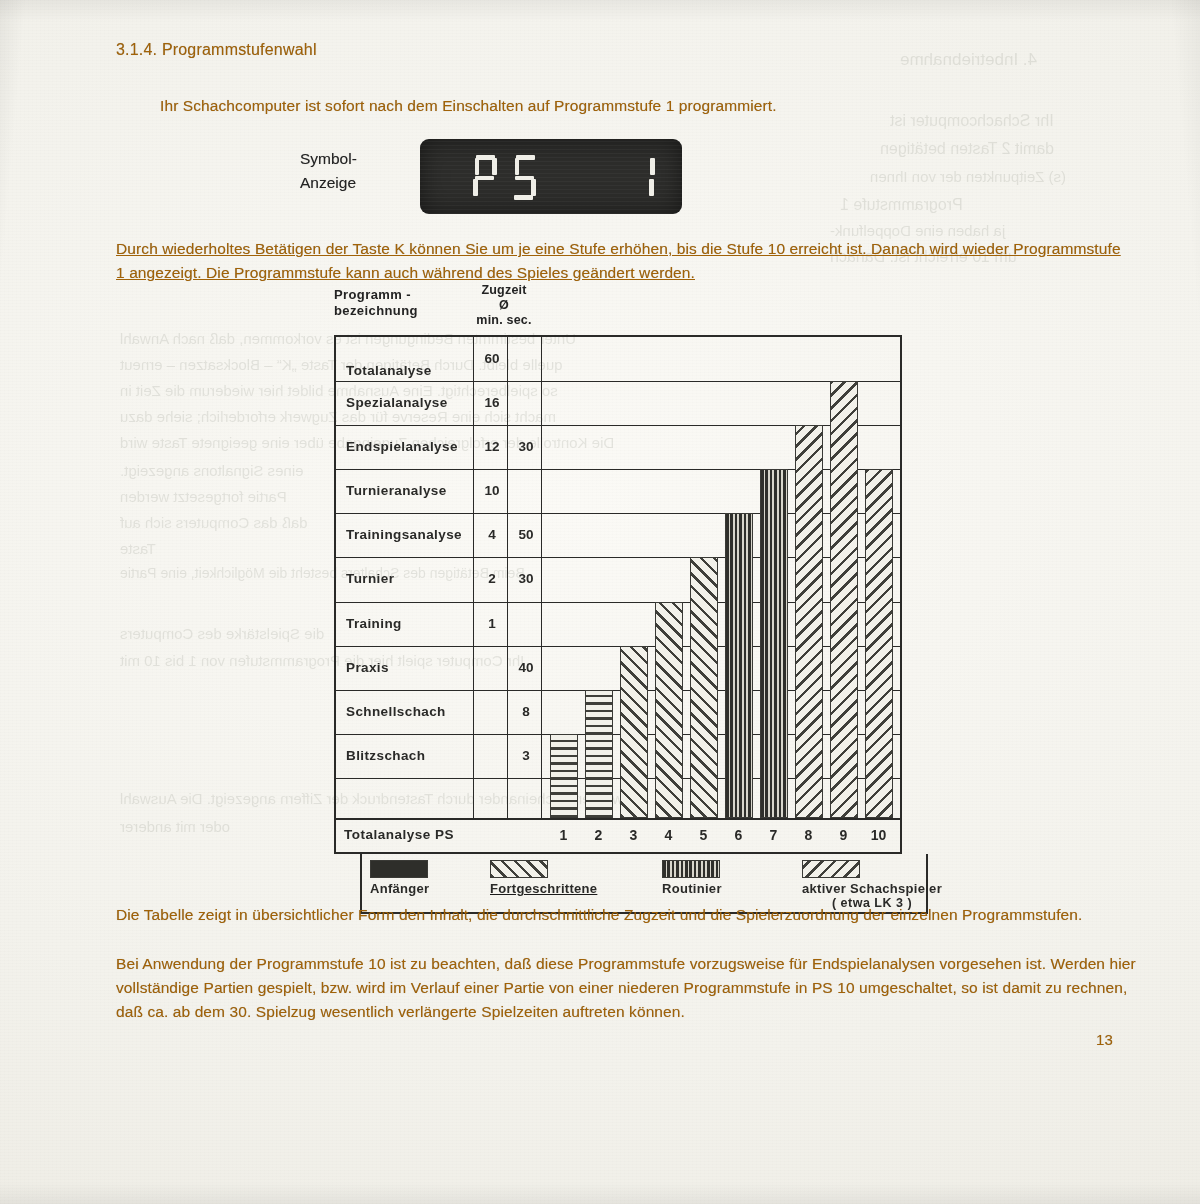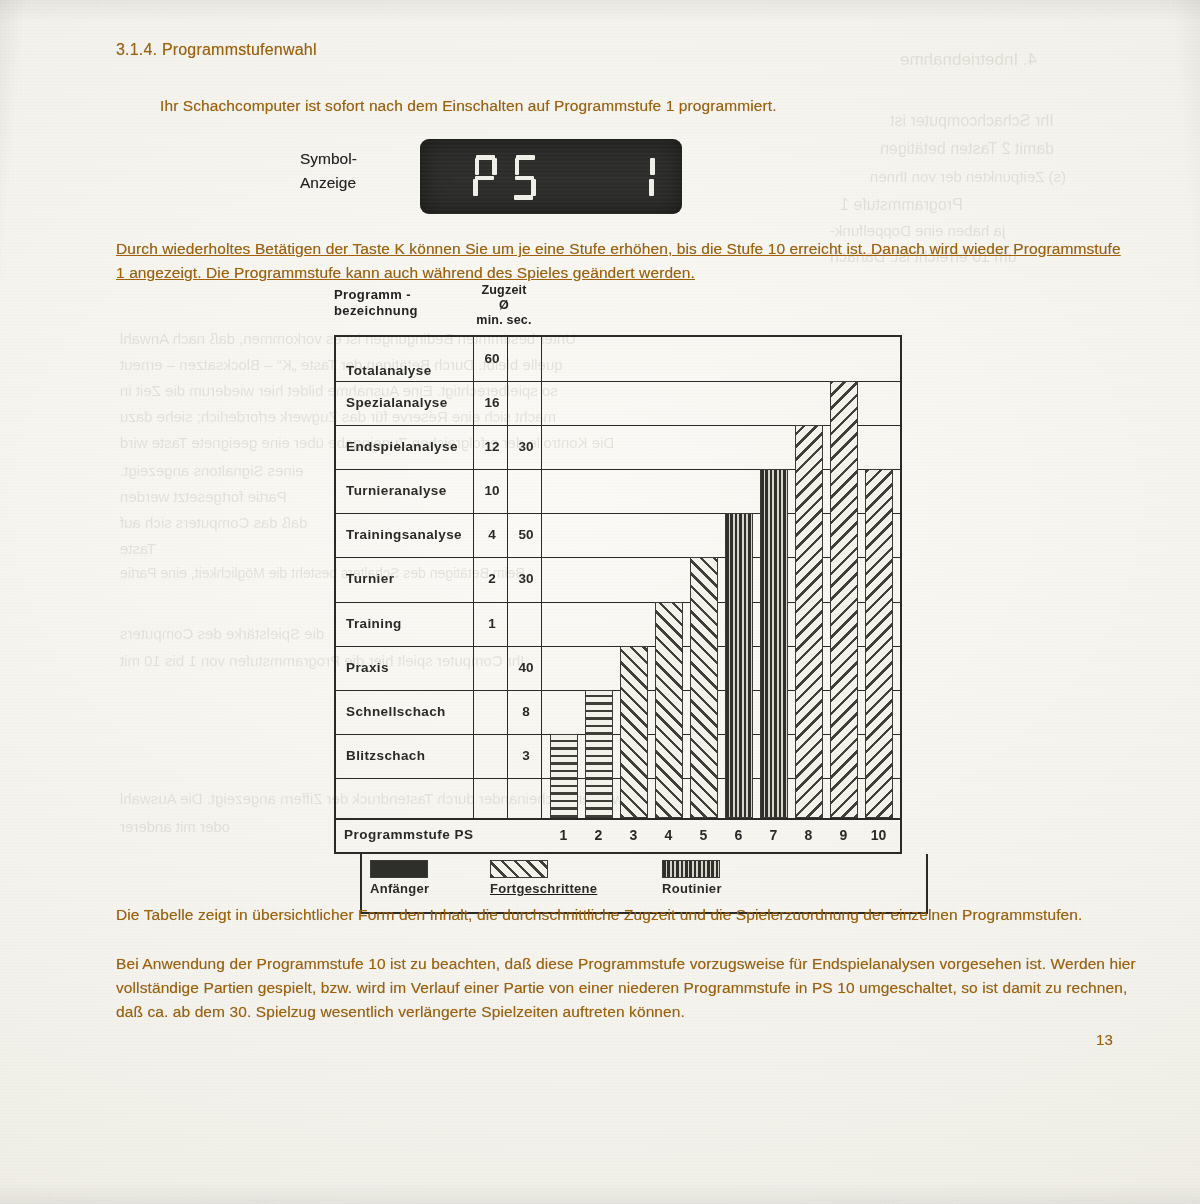--- a/index.html
+++ b/index.html
@@ -331,21 +331,21 @@
           <div class="bar pat-f" title="PS 5 – Turnier – 2:30" style="left: 353.5px; top: 220.455px; width: 28px; bottom: 0px;"></div>
           <div class="bar pat-v" title="PS 6 – Trainingsanalyse – 4:50" style="left: 388.5px; top: 176.364px; width: 28px; bottom: 0px;"></div>
           <div class="bar pat-v" title="PS 7 – Turnieranalyse – 10:00" style="left: 423.5px; top: 132.273px; width: 28px; bottom: 0px;"></div>
           <div class="bar pat-b" title="PS 8 – Endspielanalyse – 12:30" style="left: 458.5px; top: 88.1818px; width: 28px; bottom: 0px;"></div>
           <div class="bar pat-b" title="PS 9 – Spezialanalyse – 16:00" style="left: 493.5px; top: 44.0909px; width: 28px; bottom: 0px;"></div>
           <div class="bar pat-b" title="PS 10 – Turnieranalyse – 10:00" style="left: 528.5px; top: 132.273px; width: 28px; bottom: 0px;"></div>
         </div>
     </div>
 
     <div id="axis">
-      <div id="axis-title">Programmstufe PS</div>
+      <div id="axis-title">Totalanalyse PS</div>
       <div id="ticks">
           <div class="tick" style="left: 214.5px;">1</div>
           <div class="tick" style="left: 249.5px;">2</div>
           <div class="tick" style="left: 284.5px;">3</div>
           <div class="tick" style="left: 319.5px;">4</div>
           <div class="tick" style="left: 354.5px;">5</div>
           <div class="tick" style="left: 389.5px;">6</div>
           <div class="tick" style="left: 424.5px;">7</div>
           <div class="tick" style="left: 459.5px;">8</div>
           <div class="tick" style="left: 494.5px;">9</div>
@@ -359,20 +359,25 @@
           <div class="leg-label">Anfänger</div>
         </div>
         <div class="leg" style="left: 128px; text-decoration: underline;">
           <div class="leg-swatch pat-f"></div>
           <div class="leg-label">Fortgeschrittene</div>
         </div>
         <div class="leg" style="left: 300px;">
           <div class="leg-swatch pat-v"></div>
           <div class="leg-label">Routinier</div>
         </div>
+        <div class="leg" style="left: 440px;">
+          <div class="leg-swatch pat-b"></div>
+          <div class="leg-label">aktiver Schachspieler</div>
+          <div class="leg-sub">( etwa LK 3 )</div>
+        </div>
       </div>
   </div>
 
   <div class="p" id="para-tab">Die Tabelle zeigt in übersichtlicher Form den Inhalt, die durchschnittliche Zugzeit und die Spielerzuordnung der einzelnen Programmstufen.</div>
   <div class="p" id="para-ps">Bei Anwendung der Programmstufe 10 ist zu beachten, daß diese Programmstufe vorzugsweise für Endspielanalysen vorgesehen ist. Werden hier vollständige Partien gespielt, bzw. wird im Verlauf einer Partie von einer niederen Programmstufe in PS 10 umgeschaltet, so ist damit zu rechnen, daß ca. ab dem 30. Spielzug wesentlich verlängerte Spielzeiten auftreten können.</div>
   <div class="p" id="pageno">13</div>
 
 </div>
 
 </body></html>

